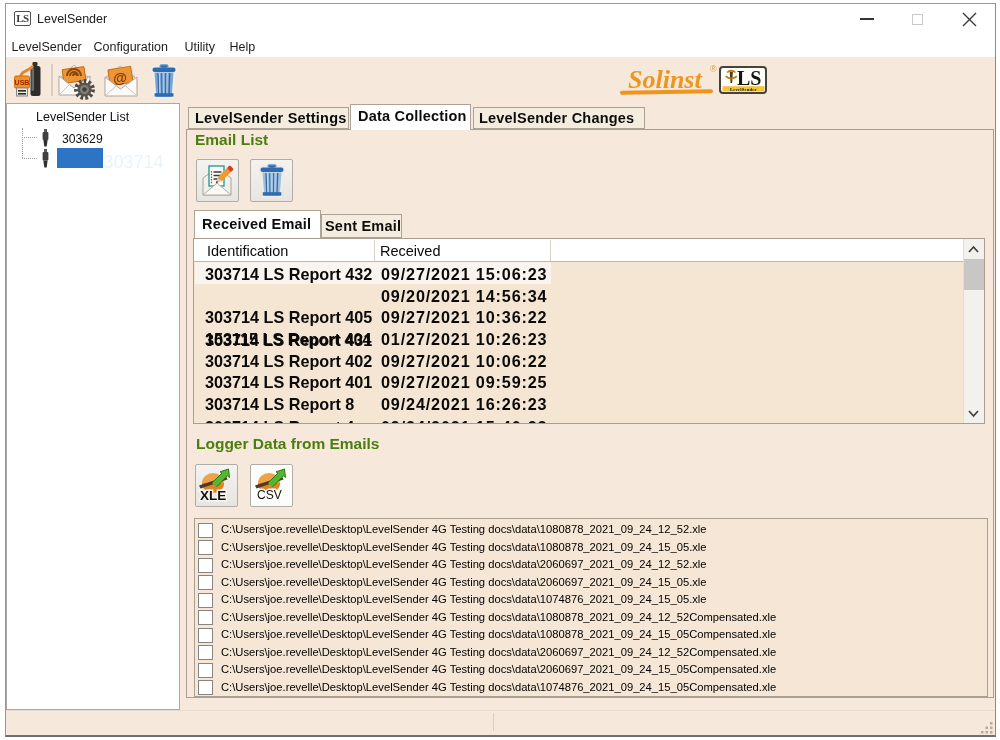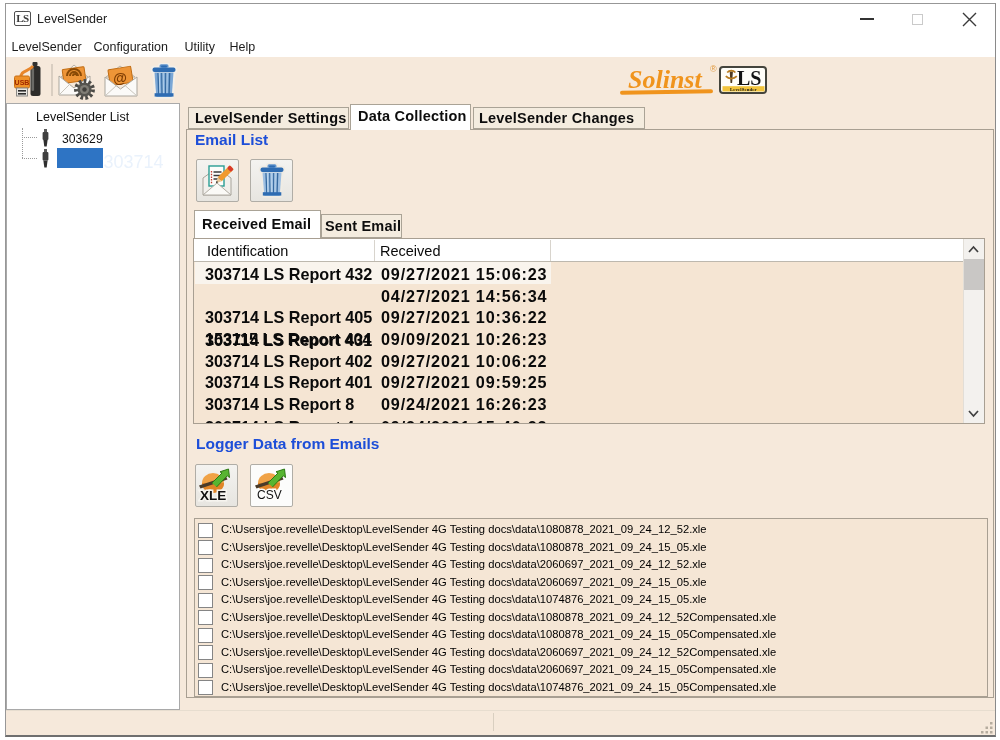--- a/index.html
+++ b/index.html
@@ -6,21 +6,21 @@
 html,body { width:1000px; height:740px; background:#fff; font-family:"Liberation Sans", sans-serif; }
 #page { position:relative; width:1000px; height:740px; overflow:hidden; }
 .abs { position:absolute; }
 #win { left:5px; top:3px; width:991px; height:734px; background:#f6e9db; border:1px solid #979797; border-bottom:2px solid #6f6f6f; border-right:1px solid #8a8a8a; }
 #titlebar { left:6px; top:4px; width:989px; height:29px; background:#fff; }
 #menubar { left:6px; top:33px; width:989px; height:24px; background:#fff; }
 .menuitem { position:absolute; top:4px; font-size:12.5px; color:#1c1c1c; }
 #lsicon { left:14px; top:11px; width:17px; height:15px; border:1px solid #4f4f4f; border-radius:2px; font-family:"Liberation Serif", serif; font-weight:bold; font-size:11px; color:#3a3a3a; text-align:center; line-height:13px; letter-spacing:-0.5px; }
 #wtitle { left:37px; top:12px; font-size:12.5px; color:#222; }
 .tabtxt { letter-spacing:0.2px; font-weight:bold; font-size:14.5px; color:#0d0d0d; white-space:nowrap; }
-.seclabel { position:absolute; font-weight:bold; font-size:15.5px; color:#1d4ed8;text-align:center; }
+.seclabel { position:absolute; font-weight:bold; font-size:15.5px; color:#4d7c0f;text-align:center; }
 .btn43 { position:absolute; width:43px; height:43px; background:linear-gradient(#f4f3f0,#e7e5e0); border:1px solid #b0ada6; border-radius:2px; }
 .cell { position:absolute; font-weight:bold; font-size:16.2px; color:#0a0a0a; white-space:nowrap; }
 .hcell { position:absolute; font-weight:normal; font-size:14.5px; color:#0a0a0a; white-space:nowrap; }
 .filerow { position:absolute; font-size:11.2px; color:#000; white-space:nowrap; }
 .chk { position:absolute; width:15px; height:15px; background:#fff; border:1px solid #858585; }
 </style>
 </head>
 <body>
 <div id="page">
   <div id="win" class="abs"></div>
@@ -189,25 +189,25 @@
   <div class="abs" style="left:193px; top:238px; width:792px; height:186px; background:#f5e5d3; border:1px solid #a89f92; overflow:hidden;">
     <div class="abs" style="left:0; top:0; width:790px; height:23px; background:#fff; border-bottom:1px solid #bdb8ae;"></div>
     <div class="abs" style="left:180px; top:1px; width:1px; height:21px; background:#d8d4cd;"></div>
     <div class="abs" style="left:356px; top:1px; width:1px; height:21px; background:#d8d4cd;"></div>
     <div class="hcell" style="left:13px; top:4px;">Identification</div>
     <div class="hcell" style="left:186px; top:4px;">Received</div>
     <div class="abs" style="left:1px; top:23px; width:356px; height:22px; background:#f9f4ed;"></div>
     <div class="cell" style="left:11px; top:26px;">303714 LS Report 432</div>
       <div class="cell" style="left:187px; letter-spacing:0.85px; top:26px;">09/27/2021 15:06:23</div>
     <div class="cell" style="left:11px; top:48px;margin-top:44px;">303714 LS Report 431</div>
-      <div class="cell" style="left:187px; letter-spacing:0.85px; top:48px;">04/27/2021 14:56:34</div>
+      <div class="cell" style="left:187px; letter-spacing:0.85px; top:48px;">09/20/2021 14:56:34</div>
     <div class="cell" style="left:11px; top:69px;">303714 LS Report 405</div>
       <div class="cell" style="left:187px; letter-spacing:0.85px; top:69px;">09/27/2021 10:36:22</div>
     <div class="cell" style="left:11px; top:91px;">153115 LS Report 404</div>
-      <div class="cell" style="left:187px; letter-spacing:0.85px; top:91px;">09/09/2021 10:26:23</div>
+      <div class="cell" style="left:187px; letter-spacing:0.85px; top:91px;">01/27/2021 10:26:23</div>
     <div class="cell" style="left:11px; top:113px;">303714 LS Report 402</div>
       <div class="cell" style="left:187px; letter-spacing:0.85px; top:113px;">09/27/2021 10:06:22</div>
     <div class="cell" style="left:11px; top:134px;">303714 LS Report 401</div>
       <div class="cell" style="left:187px; letter-spacing:0.85px; top:134px;">09/27/2021 09:59:25</div>
     <div class="cell" style="left:11px; top:156px;">303714 LS Report 8</div>
       <div class="cell" style="left:187px; letter-spacing:0.85px; top:156px;">09/24/2021 16:26:23</div>
     <div class="cell" style="left:11px; top:179px;">303714 LS Report 4</div>
       <div class="cell" style="left:187px; letter-spacing:0.85px; top:179px;">09/24/2021 15:40:23</div>
 
     <div class="abs" style="left:769px; top:0px; width:21px; height:185px; background:#f3f1ee; border-left:1px solid #e2ded7;"></div>

